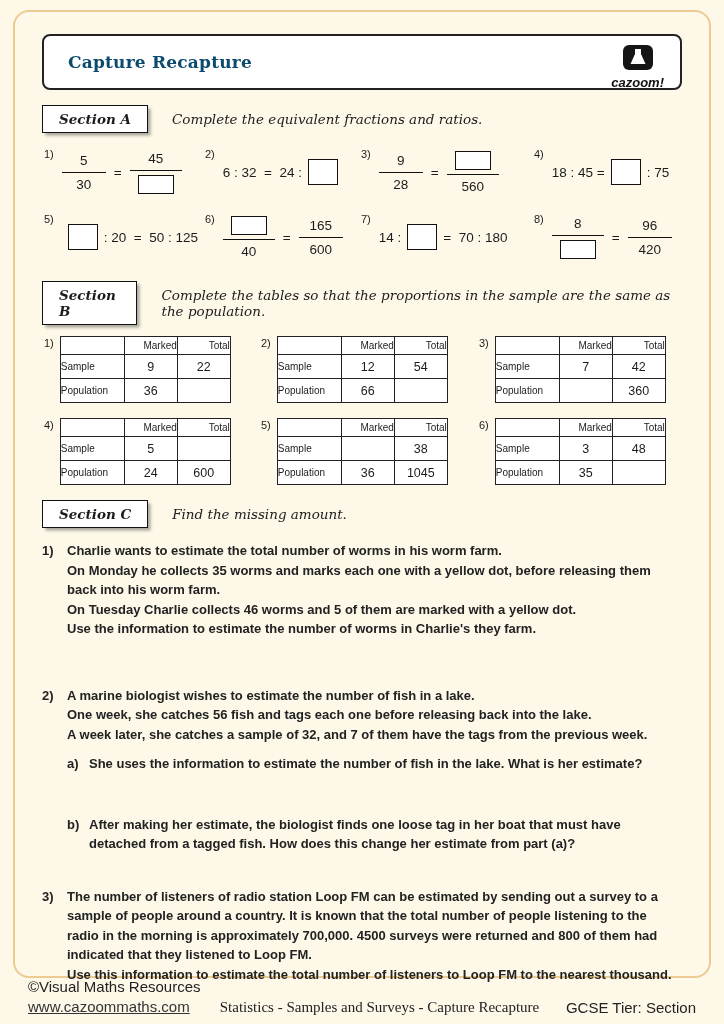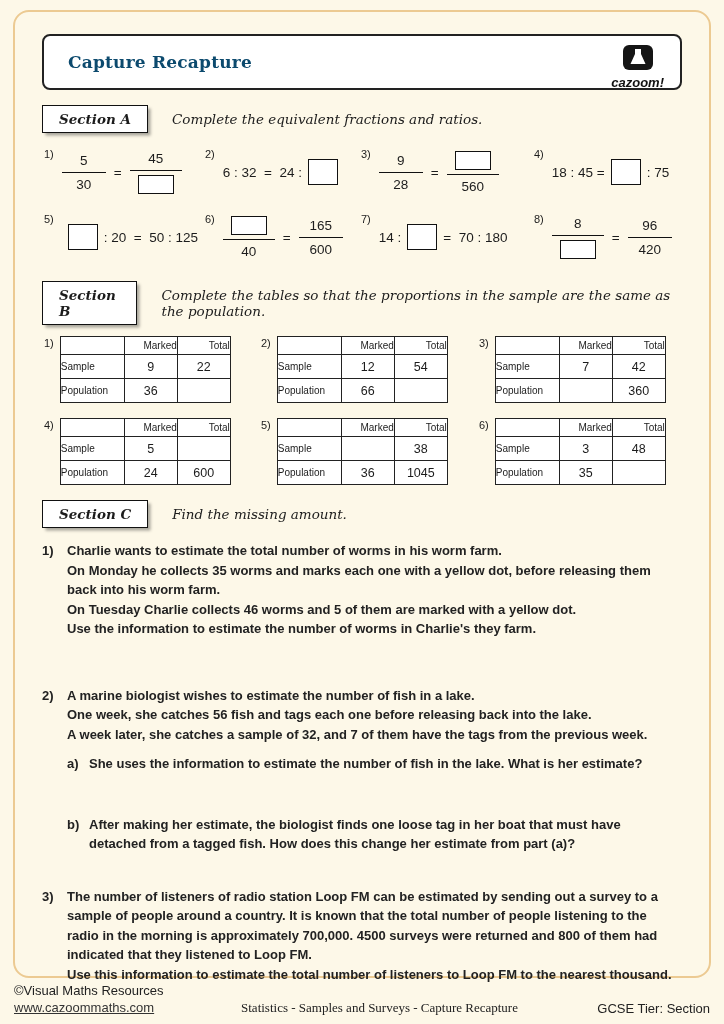--- a/index.html
+++ b/index.html
@@ -69,22 +69,22 @@
   .c3 { margin-top: 33px; }
   .sc-part { display: flex; font-weight: bold; font-size: 13px; line-height: 1.5; color: #222; }
   .part-letter { width: 22px; flex: none; }
   .part-text { flex: 1; }
   .part-a { margin-top: 10px; }
   .part-b { margin-top: 41px; }
 
   
   .footer {
     position: absolute; left: 0; bottom: 7px; width: 100%;
-    display: flex; align-items: flex-end; padding: 0 14px;
-    font-size: 13px; color: #222;
+    display: flex; align-items: flex-end; padding: 0 28px;
+    font-size: 15px; color: #222;
   }
   .f-left { width: 185px; line-height: 1.35; }
   .f-center { flex: 1; text-align: center; padding-bottom: 1px; font-family: Liberation Serif, serif; }
   .f-right { width: 150px; text-align: right; padding-bottom: 1px; }
   a.site { color: #333; text-decoration: underline; cursor: pointer; }
 </style>
 </head>
 <body>
 
 <div class="border-frame"></div>

